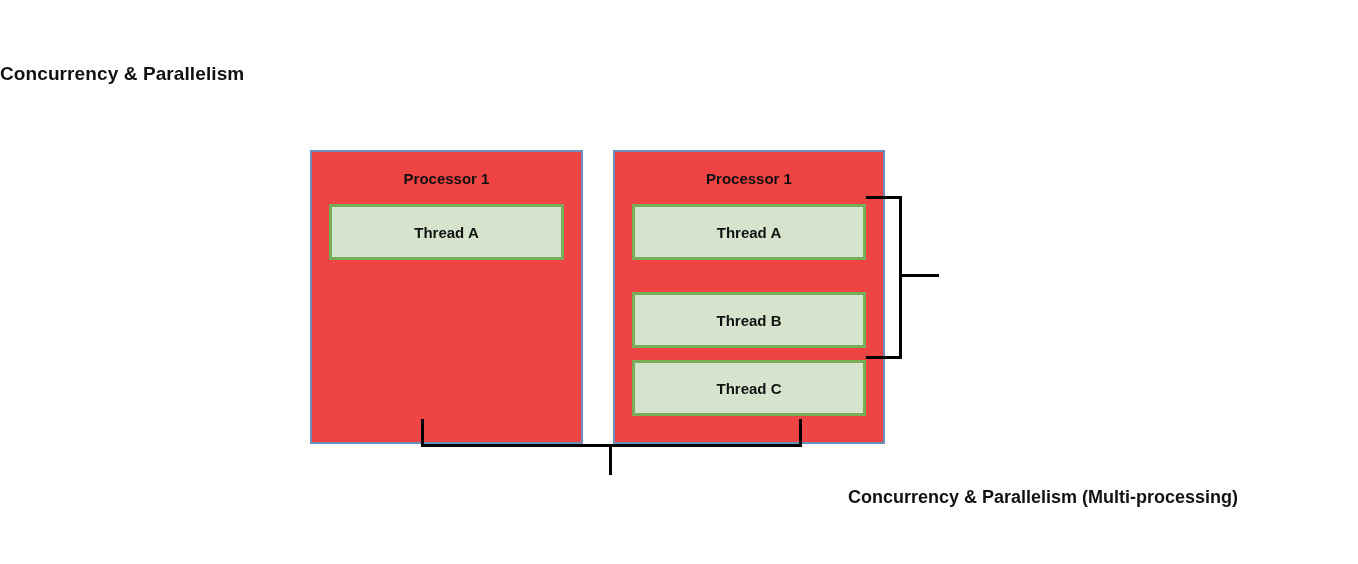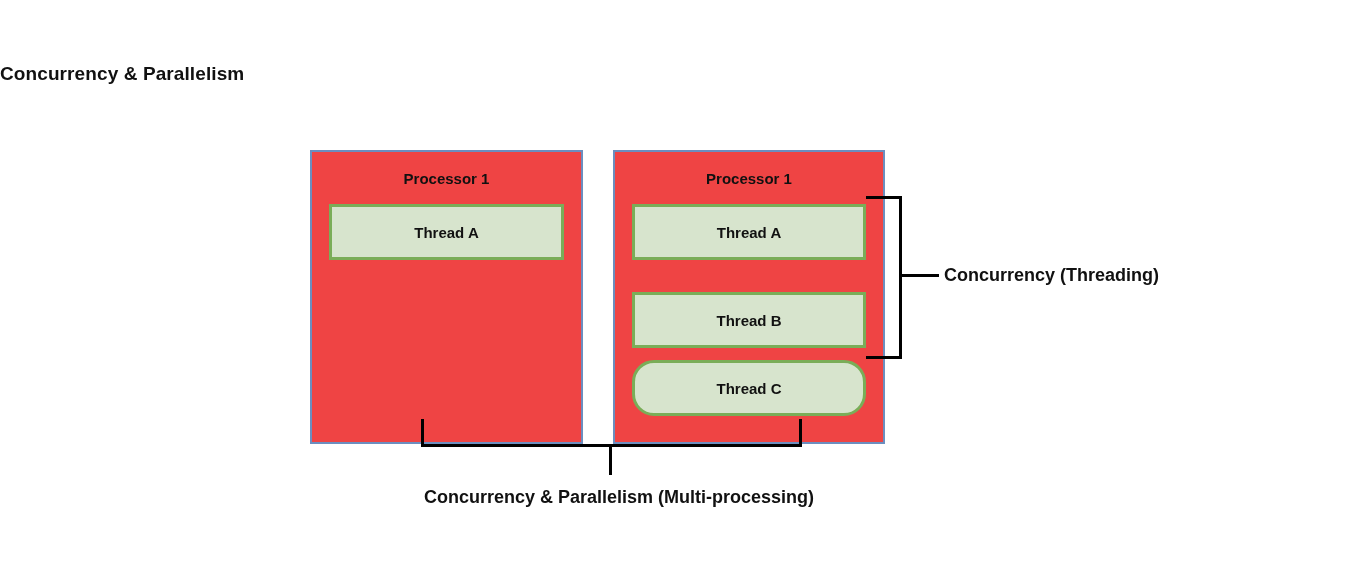--- a/index.html
+++ b/index.html
@@ -72,21 +72,21 @@
     justify-content: center;
   }
   .thread-label {
     font-size: 15px;
     font-weight: bold;
     color: #111111;
     white-space: nowrap;
   }
   .thread-slot-0 { top: 52px; }
   .thread-slot-1 { top: 140px; }
-  .thread-slot-2 { top: 208px; border-radius: 22px; }
+  .thread-slot-2 { top: 208px; }
 
   
   .ln {
     position: absolute;
     background: #000000;
   }
 
   
   #rb-top      { left: 866px;  top: 196px; width: 36px;  height: 3px; }
   #rb-bottom   { left: 866px;  top: 356px; width: 36px;  height: 3px; }
@@ -107,21 +107,21 @@
   #bb-left     { left: 421px;  top: 419px; width: 3px;  height: 28px; }
   #bb-right    { left: 799px;  top: 419px; width: 3px;  height: 28px; }
   #bb-horiz    { left: 421px;  top: 444px; width: 381px; height: 3px; }
   #bb-stem     { left: 609px;  top: 444px; width: 3px;  height: 31px; }
 
   .bracket-label-bottom {
     position: absolute;
     left: 0;
     top: 487px;
     width: 1238px;
-    text-align: center;
+    text-align: right;
     font-size: 18px;
     font-weight: bold;
     color: #111111;
     white-space: nowrap;
   }
 </style>
 </head>
 <body>
 
 <div id="canvas">
@@ -150,21 +150,20 @@
     <div class="thread thread-slot-2">
       <span class="thread-label">Thread C</span>
     </div>
   </div>
 
   <div class="ln" id="rb-top"></div>
   <div class="ln" id="rb-vertical"></div>
   <div class="ln" id="rb-bottom"></div>
   <div class="ln" id="rb-stem"></div>
 
-  <div class="bracket-label-right">Concurrency (Threading)</div>
 
   <div class="ln" id="bb-left"></div>
   <div class="ln" id="bb-right"></div>
   <div class="ln" id="bb-horiz"></div>
   <div class="ln" id="bb-stem"></div>
 
   <div class="bracket-label-bottom">Concurrency &amp; Parallelism (Multi-processing)</div>
 
 </div>
 

